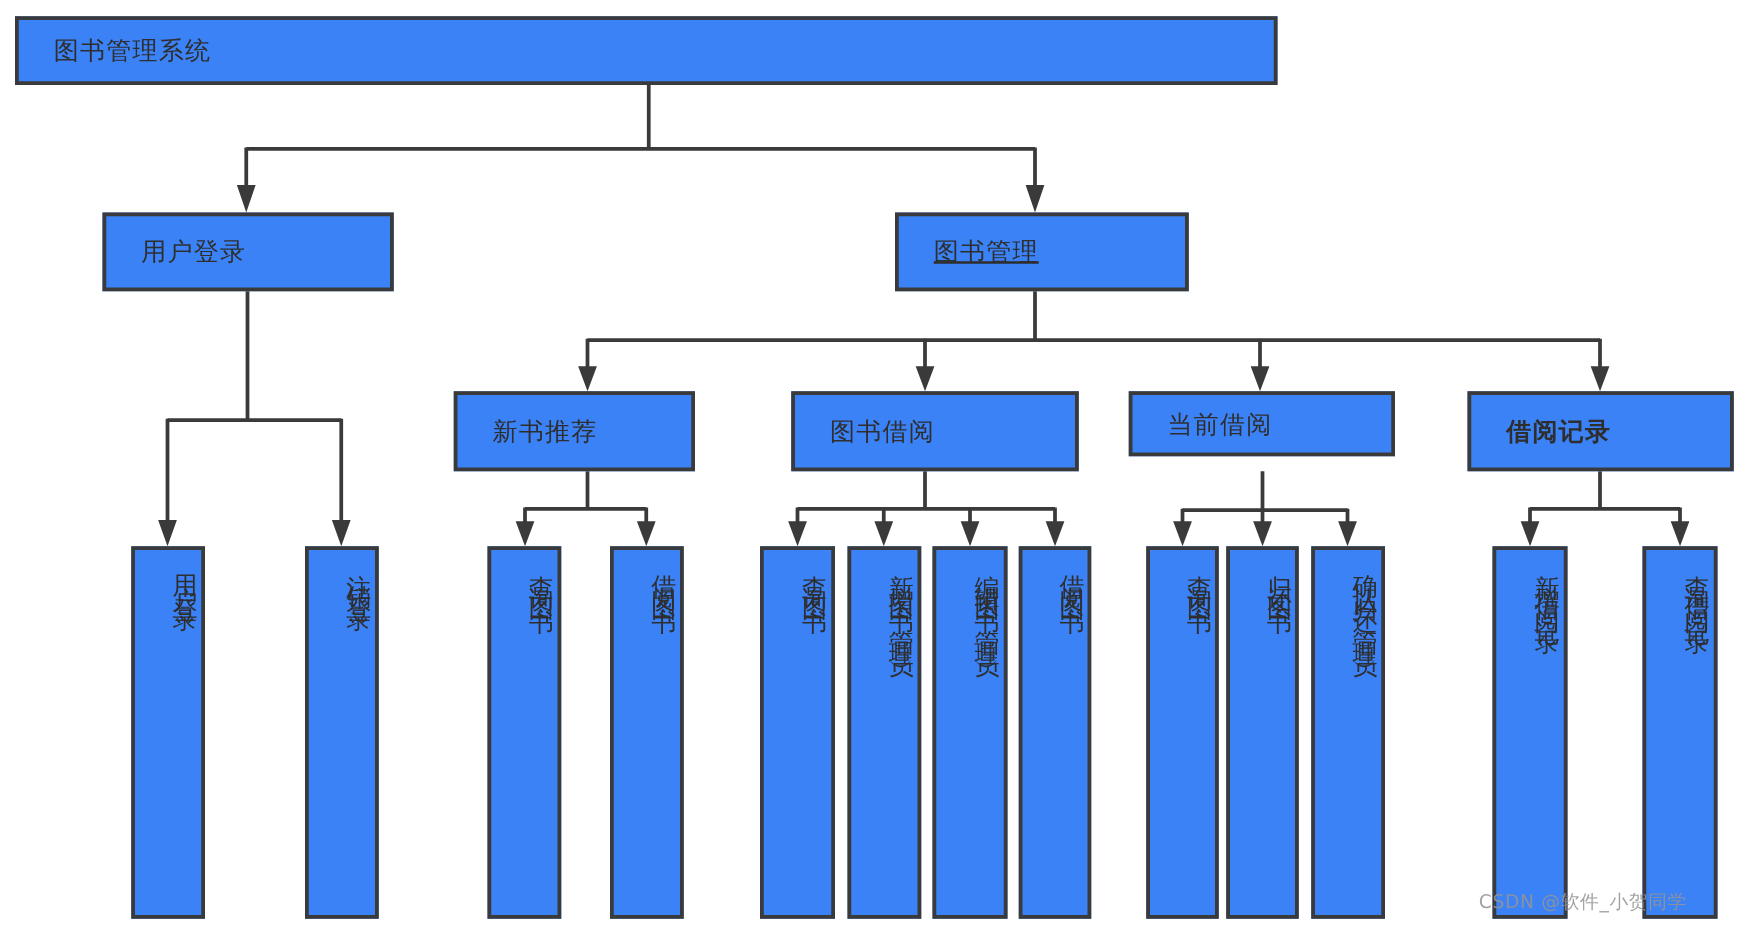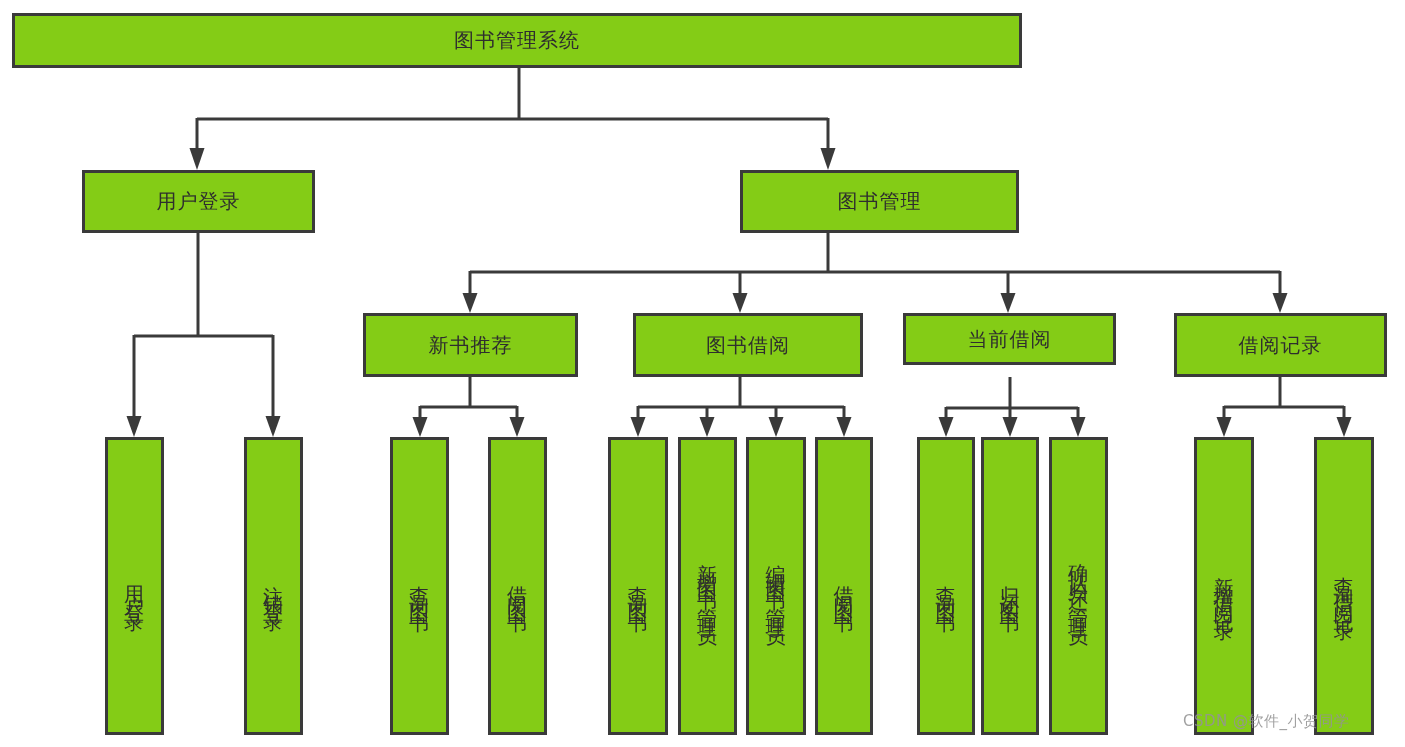--- a/index.html
+++ b/index.html
@@ -14,45 +14,46 @@
   #connectors {
     position: absolute;
     left: 0; top: 0;
     width: 1405px; height: 747px;
     pointer-events: none;
   }
   .box {
     position: absolute;
     box-sizing: border-box;
     border: 3px solid #3a3a3a;
-    background: #84cc16;
+    background: #3b82f6;
     display: flex;
     align-items: center;
-    justify-content: center;
+    justify-content: flex-start;
     color: #2e2e2e;
     font-size: 20px;
     letter-spacing: 1px;
     z-index: 2;
+    padding-left: 28px;
   }
   .vbox {
     writing-mode: vertical-rl;
     text-orientation: mixed;
     letter-spacing: 9px;
     font-size: 20px;
     line-height: 1;
     padding-top: 4px;
   }
   
   .root      { left: 12px;   top: 13px;  width: 1010px; height: 55px; }
   .n-user    { left: 82px;   top: 170px; width: 233px;  height: 63px; }
-  .n-bookm   { left: 740px;  top: 170px; width: 279px;  height: 63px; }
-  .n-rec     { left: 363px;  top: 313px; width: 215px;  height: 64px; }
+  .n-bookm   { left: 716px;  top: 170px; width: 235px;  height: 63px; text-decoration: underline; }
+  .n-rec     { left: 363px;  top: 313px; width: 193px;  height: 64px; }
   .n-bor     { left: 633px;  top: 313px; width: 230px;  height: 64px; }
   .n-cur     { left: 903px;  top: 313px; width: 213px;  height: 52px; }
-  .n-log     { left: 1174px; top: 313px; width: 213px;  height: 64px; }
+  .n-log     { left: 1174px; top: 313px; width: 213px;  height: 64px; font-weight: bold; }
   
   .leaf { top: 437px; height: 298px; border-width: 3px; }
   .l1  { left: 105px;  width: 59px; }
   .l2  { left: 244px;  width: 59px; }
   .l3  { left: 390px;  width: 59px; }
   .l4  { left: 488px;  width: 59px; }
   .l5  { left: 608px;  width: 60px; }
   .l6  { left: 678px;  width: 59px; }
   .l7  { left: 746px;  width: 60px; }
   .l8  { left: 815px;  width: 58px; }

